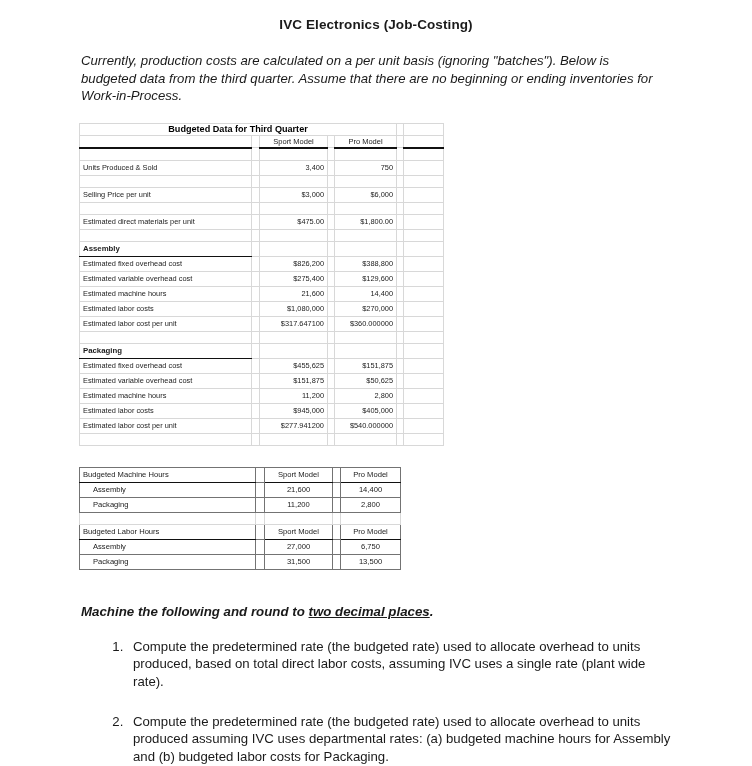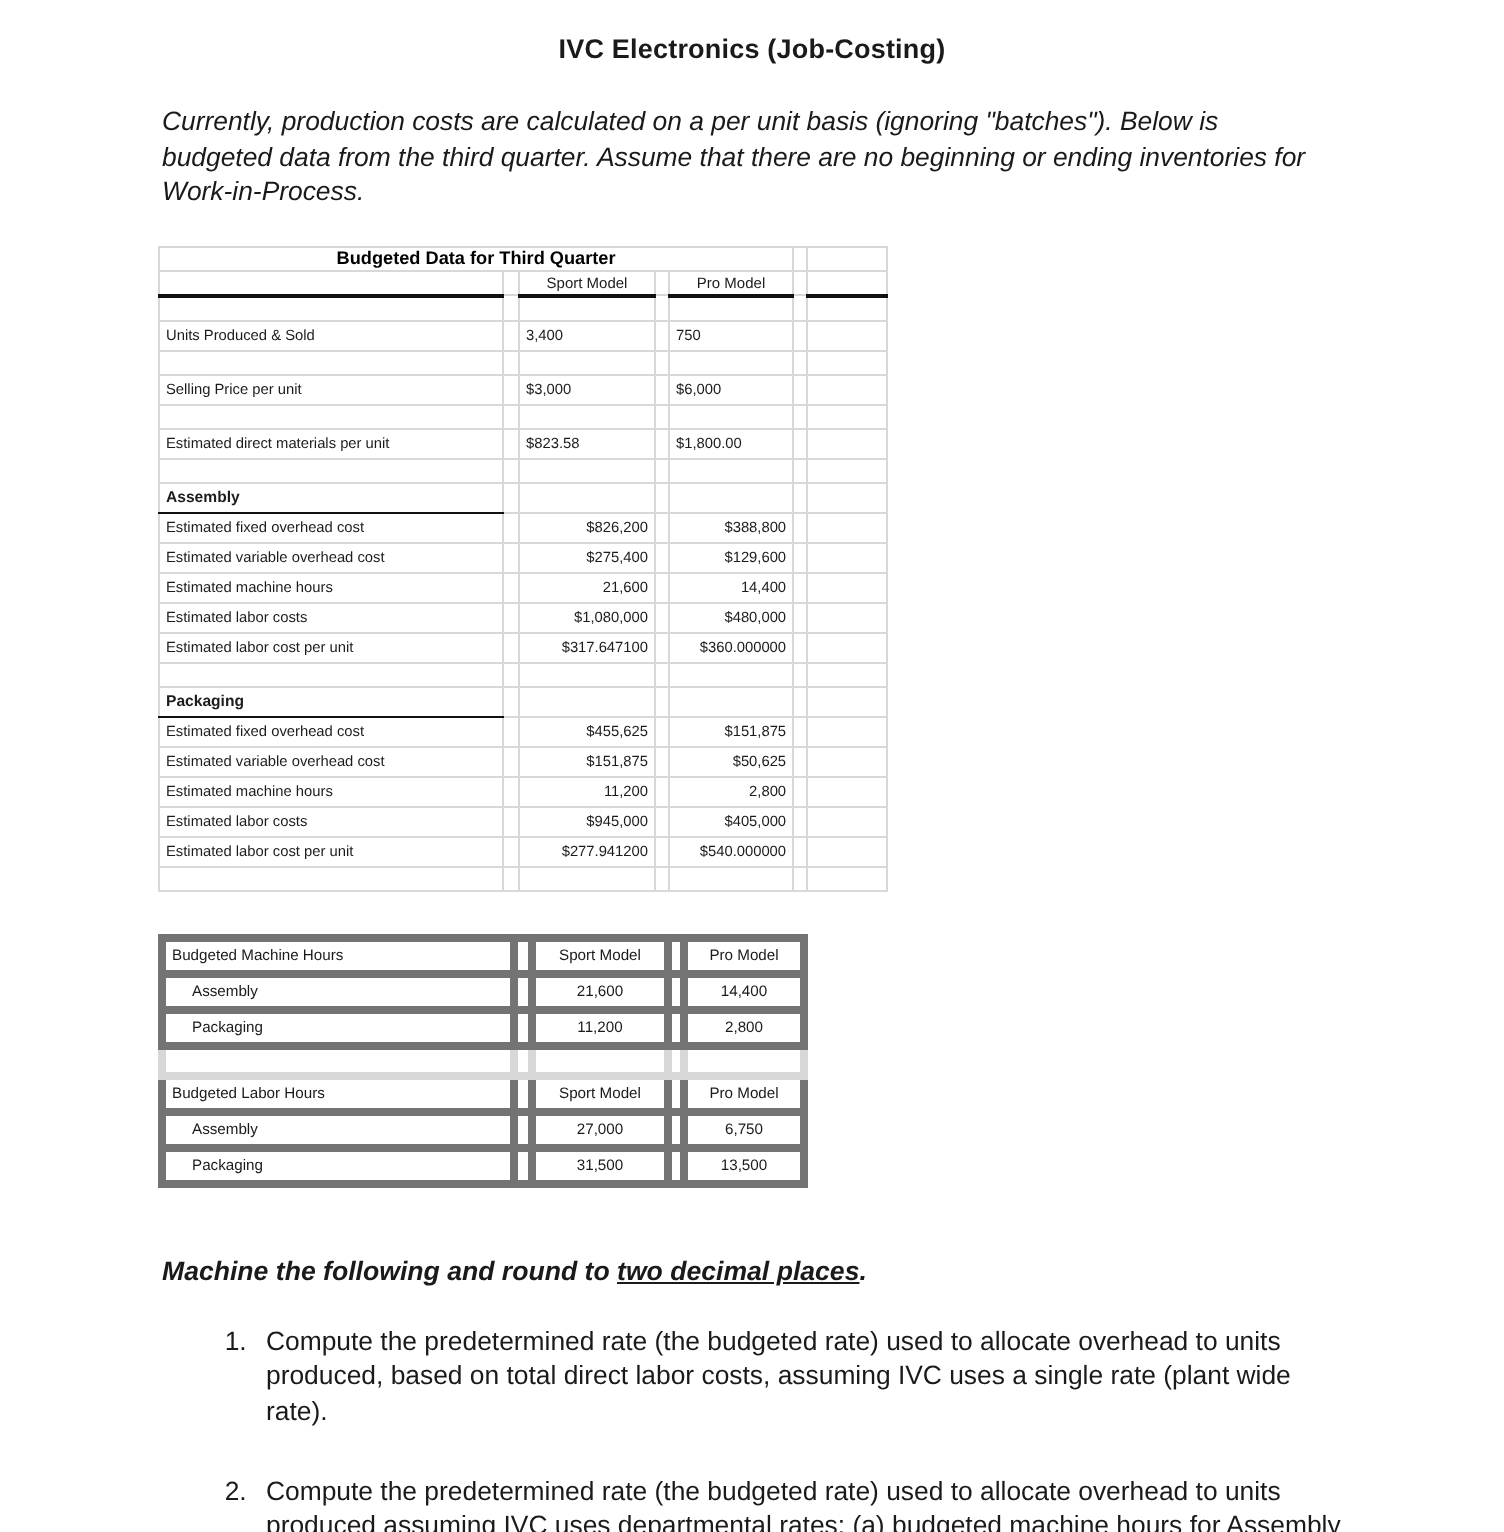--- a/index.html
+++ b/index.html
@@ -79,40 +79,40 @@
     color: #000;
     border-left-color: #d8d8d8;
   }
   .hdr-row td { height: 20px; vertical-align: bottom; padding-bottom: 1px; }
   .hdr-row td.colhead {
     text-align: center;
     font-size: 7.5px;
   }
   .rule-bottom { border-bottom: 2px solid #111 !important; }
 
-  td.num { text-align: left; }
+  td.num { text-align: right; }
   td.num-r { text-align: right; padding-right: 9px; }
   td.sec {
     font-weight: bold;
     font-size: 7.8px;
     border-bottom: 1.6px solid #111 !important;
   }
   tr.blank td { height: 11px; }
   tr.tall td { height: 14px; }
 
   
   .small-wrap { margin: 21px 0 0 79px; width: 321px; }
   table.small {
     border-collapse: collapse;
     table-layout: fixed;
     width: 100%;
     font-size: 7.6px;
   }
   table.small td {
-    border: 4px solid #737373;
+    border: 1px solid #737373;
     padding: 0 3px;
     height: 14px;
     vertical-align: middle;
     white-space: nowrap;
   }
   .s-label { width: 176px; }
   .s-gap   { width: 9px; }
   .s-sport { width: 68px; }
   .s-gap2  { width: 8px; }
   .s-pro   { width: 60px; }
@@ -227,21 +227,21 @@
           <td></td>
             <td></td>
           <td></td>
             <td></td>
           <td></td>
         </tr>
 
         <tr class="tall">
           <td>Estimated direct materials per unit</td>
           <td></td>
-          <td class="num">$823.58</td>
+          <td class="num">$475.00</td>
           <td></td>
           <td class="num">$1,800.00</td>
           <td></td>
           <td></td>
         </tr>
         <tr class="blank">
           <td></td>
             <td></td>
           <td></td>
             <td></td>
@@ -285,21 +285,21 @@
           <td></td>
           <td class="num-r">14,400</td>
           <td></td>
           <td></td>
         </tr>
         <tr class="tall">
           <td>Estimated labor costs</td>
           <td></td>
           <td class="num-r">$1,080,000</td>
           <td></td>
-          <td class="num-r">$480,000</td>
+          <td class="num-r">$270,000</td>
           <td></td>
           <td></td>
         </tr>
         <tr class="tall">
           <td>Estimated labor cost per unit</td>
           <td></td>
           <td class="num-r">$317.647100</td>
           <td></td>
           <td class="num-r">$360.000000</td>
           <td></td>

